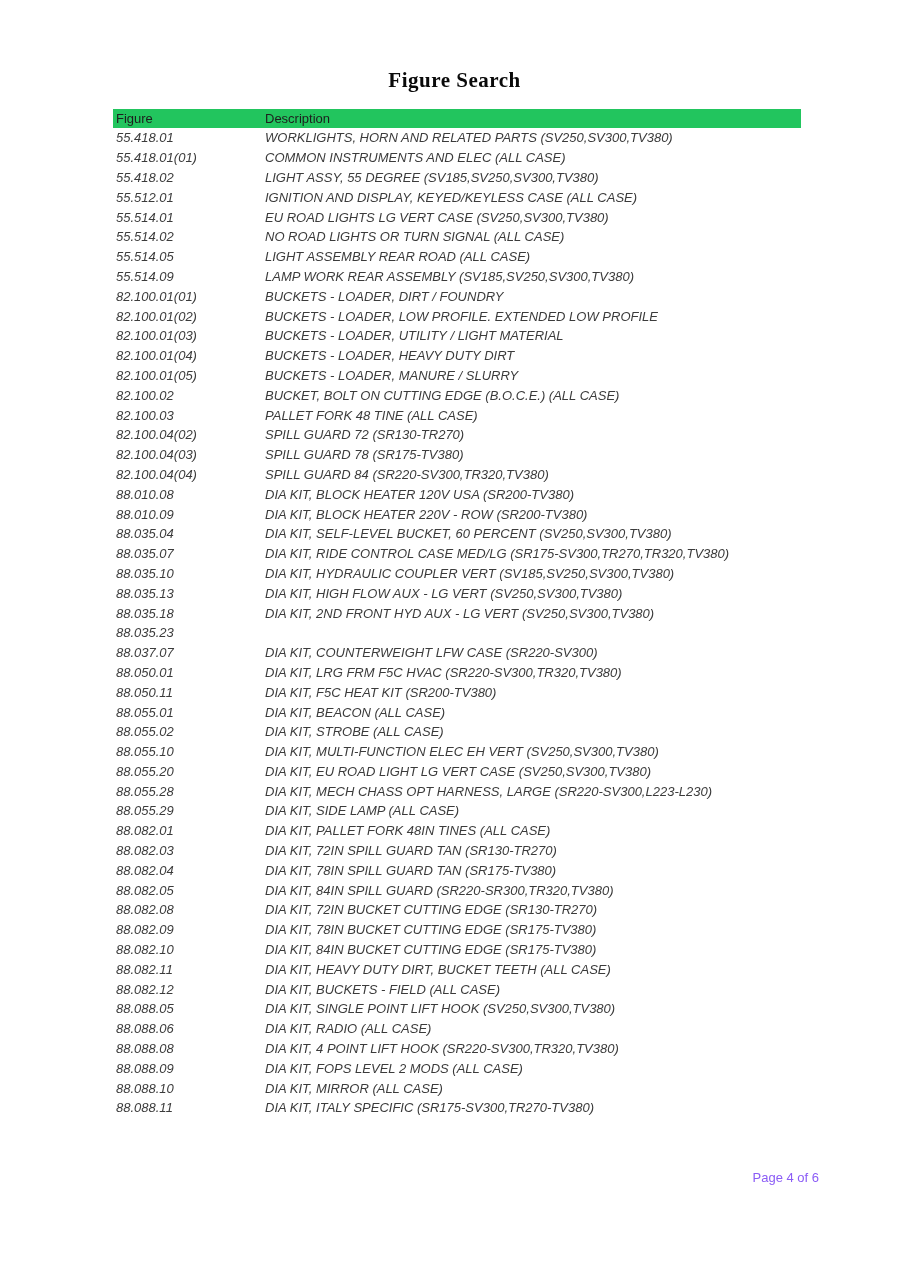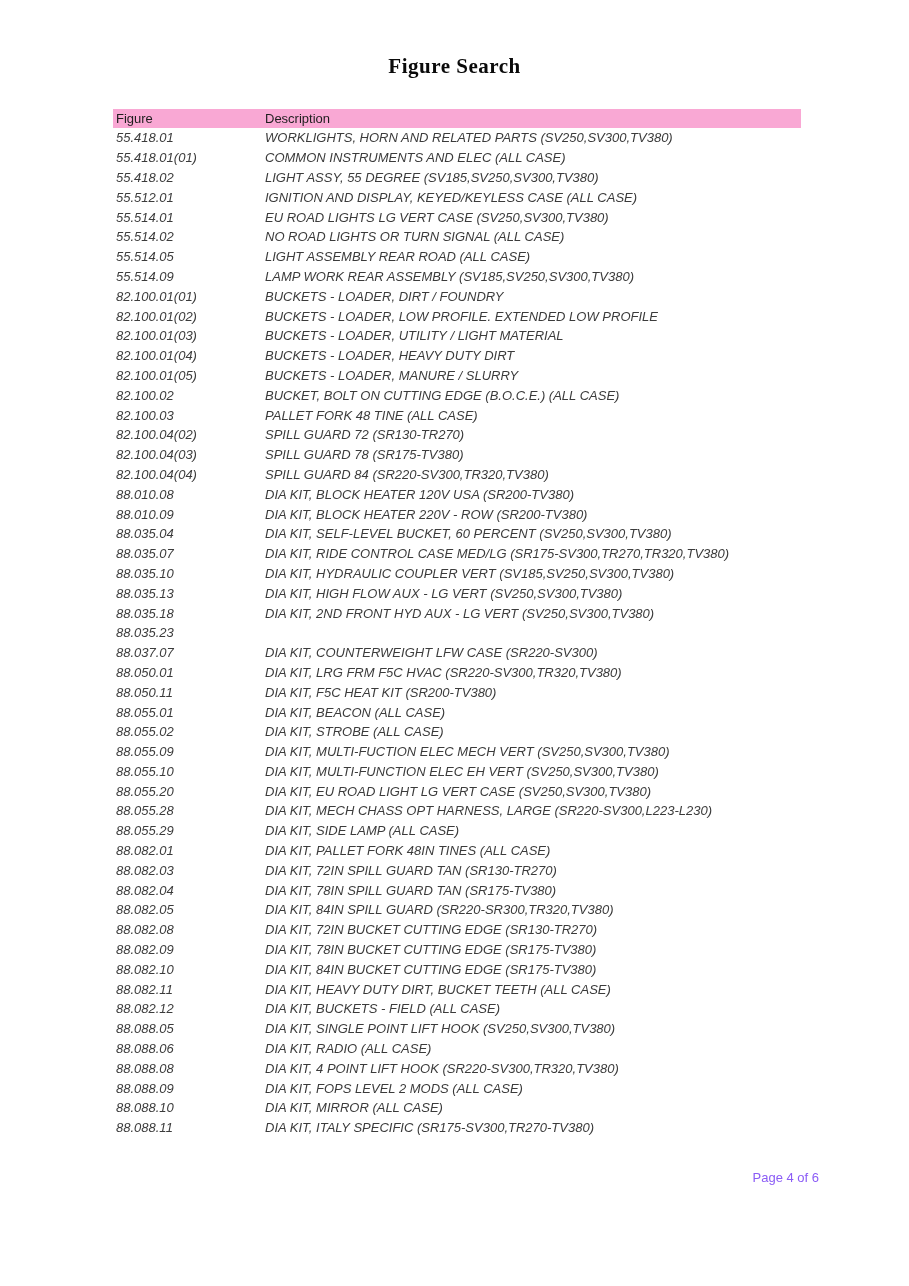--- a/index.html
+++ b/index.html
@@ -9,21 +9,21 @@
   }
   body {
     width: 909px;
     height: 1286px;
     position: relative;
     font-family: "Liberation Sans", sans-serif;
     overflow: hidden;
   }
   .page-title {
     position: absolute;
-    top: 54px;
+    top: 68px;
     left: 0;
     width: 909px;
     text-align: center;
     font-family: "Liberation Serif", serif;
     font-weight: bold;
     font-size: 21px;
     color: #0a0a0a;
     letter-spacing: 0.5px;
   }
   .figure-table {
@@ -66,21 +66,21 @@
     font-size: 13px;
     color: #8b5cf6;
   }
 </style>
 </head>
 <body>
 
 <div class="page-title">Figure Search</div>
 
 <div class="figure-table">
-  <div class="table-header" style="background: #f9a8d4;">
+  <div class="table-header" style="background: #22c55e;">
     <div class="cell-fig">Figure</div>
     <div class="cell-desc">Description</div>
   </div>
   <div id="table-body">
       <div class="row">
         <div class="cell-fig">55.418.01</div>
         <div class="cell-desc">WORKLIGHTS, HORN AND RELATED PARTS (SV250,SV300,TV380)</div>
       </div>
       <div class="row">
         <div class="cell-fig">55.418.01(01)</div>
@@ -195,24 +195,20 @@
       </div>
       <div class="row">
         <div class="cell-fig">88.055.01</div>
         <div class="cell-desc">DIA KIT, BEACON (ALL CASE)</div>
       </div>
       <div class="row">
         <div class="cell-fig">88.055.02</div>
         <div class="cell-desc">DIA KIT, STROBE (ALL CASE)</div>
       </div>
       <div class="row">
-        <div class="cell-fig">88.055.09</div>
-        <div class="cell-desc">DIA KIT, MULTI-FUCTION ELEC MECH VERT (SV250,SV300,TV380)</div>
-      </div>
-      <div class="row">
         <div class="cell-fig">88.055.10</div>
         <div class="cell-desc">DIA KIT, MULTI-FUNCTION ELEC EH VERT (SV250,SV300,TV380)</div>
       </div>
       <div class="row">
         <div class="cell-fig">88.055.20</div>
         <div class="cell-desc">DIA KIT, EU ROAD LIGHT LG VERT CASE (SV250,SV300,TV380)</div>
       </div>
       <div class="row">
         <div class="cell-fig">88.055.28</div>
         <div class="cell-desc">DIA KIT, MECH CHASS OPT HARNESS, LARGE (SR220-SV300,L223-L230)</div>

